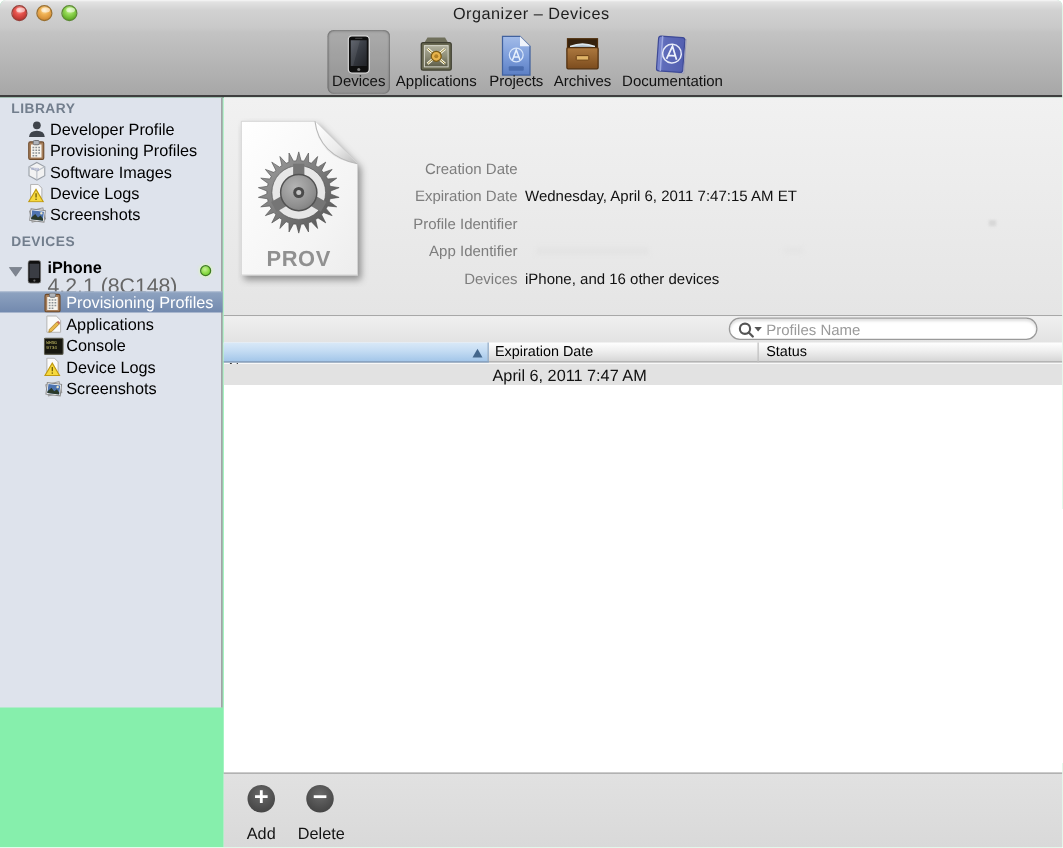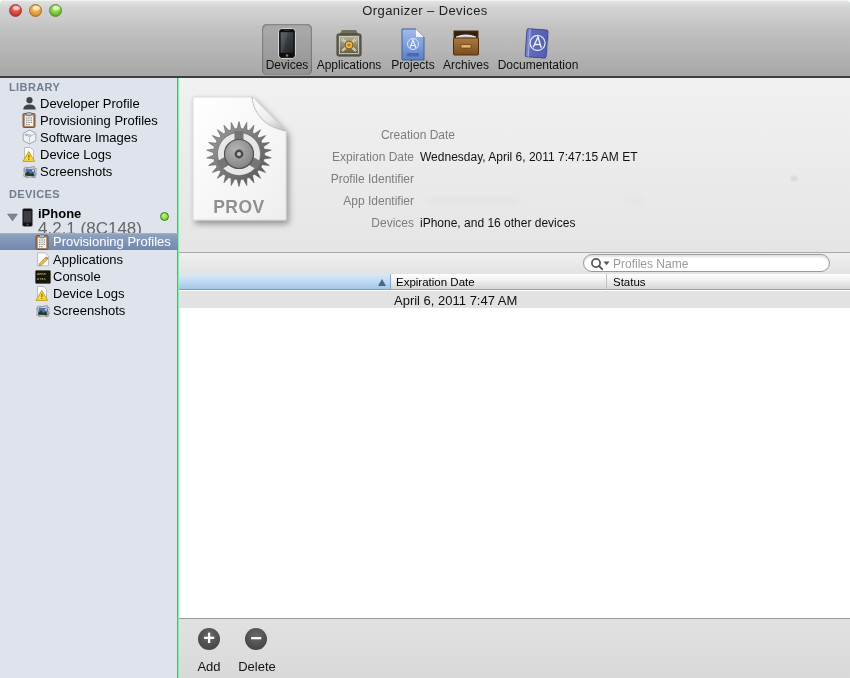--- a/index.html
+++ b/index.html
@@ -20,21 +20,21 @@
 .titem { position:absolute; top:24px; height:51px; text-align:center; color:#111; font-size:12px; }
 .titem .lbl { position:absolute; bottom:3px; left:0; width:100%; }
 .titem svg { position:absolute; top:4px; left:50%; transform:translateX(-50%); }
 #ti-devices { left:262px; width:50px; background:rgba(20,20,20,0.14); border-radius:5px;
   box-shadow:inset 0 1px 2px rgba(0,0,0,0.25), inset 1px 0 1px rgba(0,0,0,0.18), inset -1px 0 1px rgba(0,0,0,0.18); }
 #ti-repos { left:314px; width:70px; }
 #ti-projects { left:388px; width:50px; }
 #ti-archives { left:441px; width:50px; }
 #ti-docs { left:496px; width:84px; }
 
-#sidebar { position:absolute; left:0; top:78px; width:178px; height:600px;
+#sidebar { position:absolute; left:0; top:78px; width:178px; height:488px;
   background:#dee3ec; border-right:1px solid #8f8f8f; font-size:13px; color:#000; }
 .shead { position:absolute; left:9px; font-size:11px; font-weight:bold; color:#727e8d; letter-spacing:0.4px; }
 .srow { position:absolute; height:17px; line-height:17px; white-space:nowrap; }
 .srow svg, .srow .ic { position:absolute; left:0; top:1px; }
 .stext { position:absolute; left:18px; top:0; }
 #selrow { position:absolute; left:0; top:155px; width:178px; height:17px;
   background:linear-gradient(to bottom,#a5b5cd 0%,#8ca1bf 10%,#7289ae 100%); }
 #seltext { position:absolute; left:53px; top:155px; height:17px; line-height:17px; color:#fff; font-size:13px; }
 #greendot { position:absolute; left:160px; top:134px; width:9px; height:9px; border-radius:50%;
   background:radial-gradient(circle at 42% 35%, #c6f092 0%, #8edd4a 50%, #63c026 100%); border:1.5px solid #3c7a1e; box-shadow:0 0 2px 1px rgba(220,245,190,0.8); }
@@ -349,21 +349,21 @@
 <g stroke="#757575" stroke-width="9">
             <line x1="49" y1="60" x2="49.0" y2="37.0"></line>
             <line x1="49" y1="60" x2="68.9" y2="71.5"></line>
             <line x1="49" y1="60" x2="29.1" y2="71.5"></line>
           </g>
 <circle cx="49" cy="60" r="14.5" fill="url(#hub)" stroke="#525252" stroke-width="1.2"></circle>
 <circle cx="49" cy="60" r="4.4" fill="#4a4a4a"></circle>
           <circle cx="49" cy="60" r="2" fill="#c4c4c4"></circle>
 <text x="49" y="119" text-anchor="middle" font-family="Liberation Sans" font-size="17.5" font-weight="bold" fill="#909090" letter-spacing="0.5">PROV</text>
 </svg>
-      <div class="fl" style="top:50px;margin-left:41px;">Creation Date</div>
+      <div class="fl" style="top:50px;">Creation Date</div>
       <div class="fl" style="top:72px;">Expiration Date</div>
         <div class="fv" style="top:72px;">Wednesday, April 6, 2011 7:47:15 AM ET</div>
       <div class="fl" style="top:94px;">Profile Identifier</div>
       <div class="fl" style="top:116px;">App Identifier</div>
         <div style="position:absolute;left:250px;top:120px;width:90px;height:6px;background:#dcdcdc;filter:blur(2px);opacity:0.4;"></div>
 <div style="position:absolute;left:448px;top:120px;width:16px;height:5px;background:#dedede;filter:blur(2px);opacity:0.38;"></div>
 <div style="position:absolute;left:612px;top:98px;width:6px;height:5px;background:#d4d4d4;filter:blur(1px);opacity:0.8;"></div>
       <div class="fl" style="top:138px;">Devices</div>
         <div class="fv" style="top:138px;">iPhone, and 16 other devices</div>
     </div>

